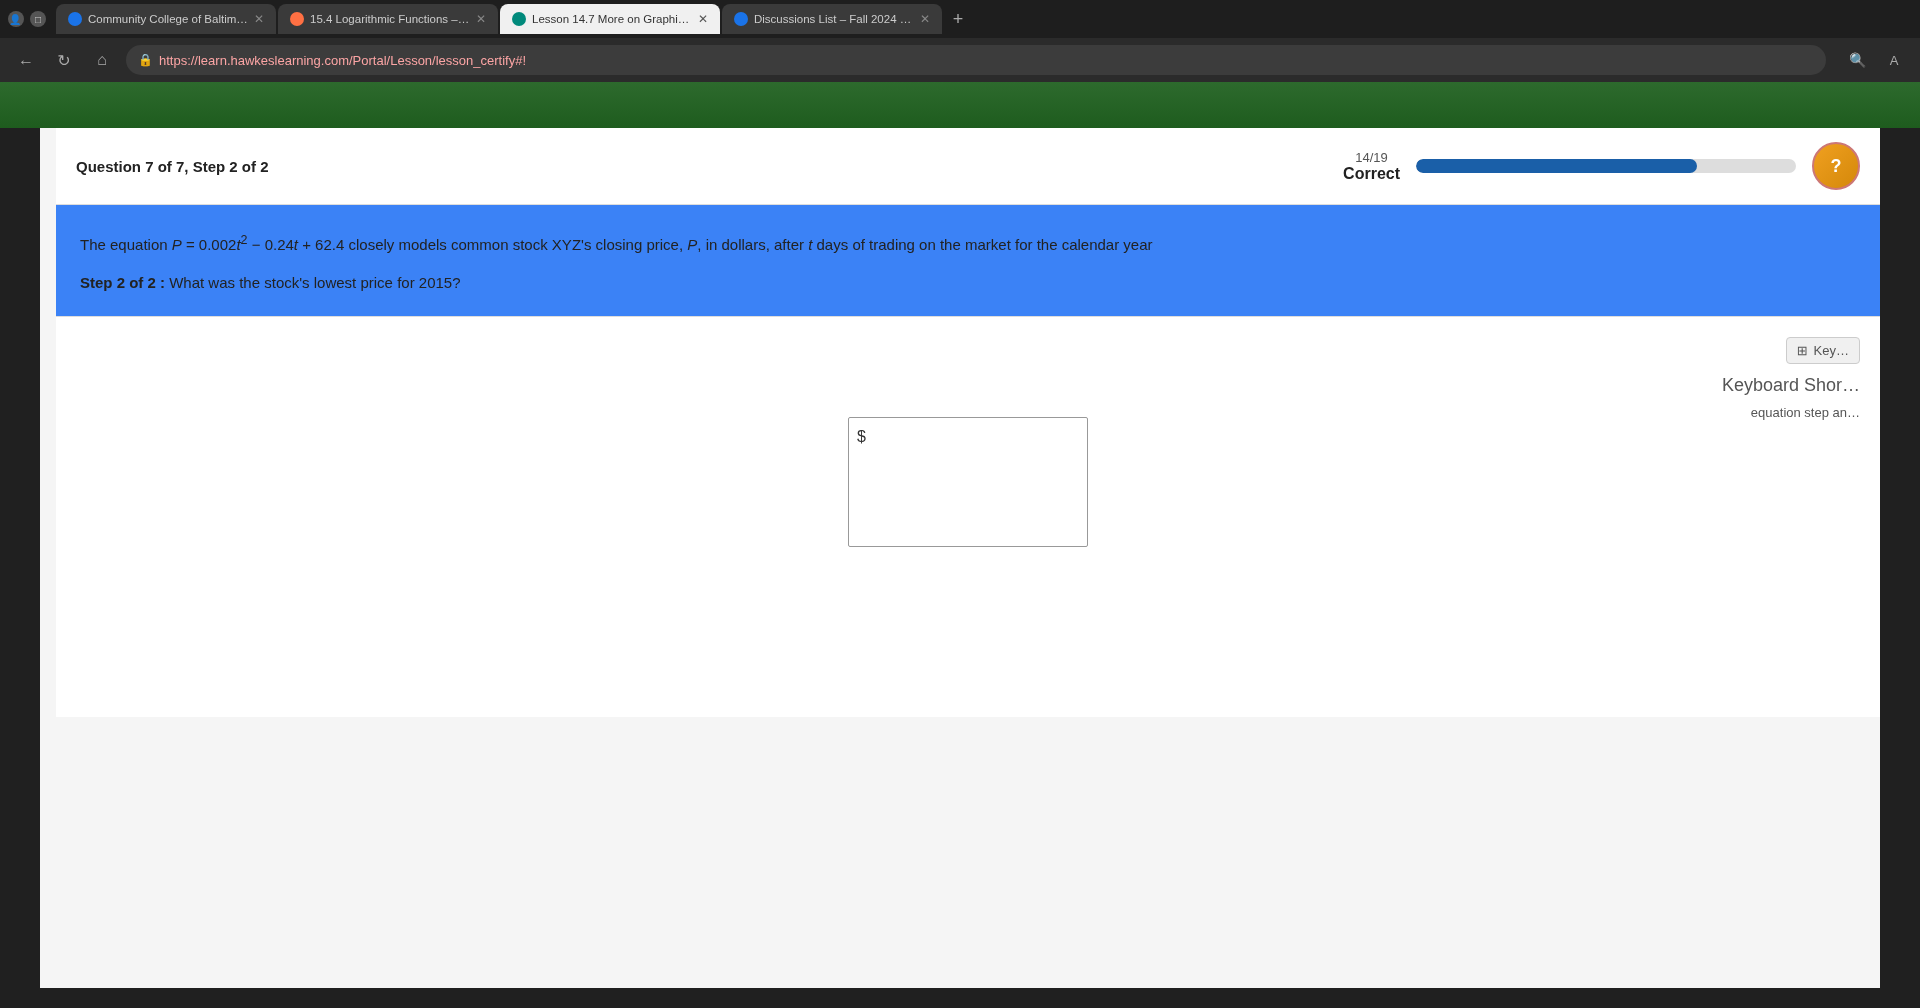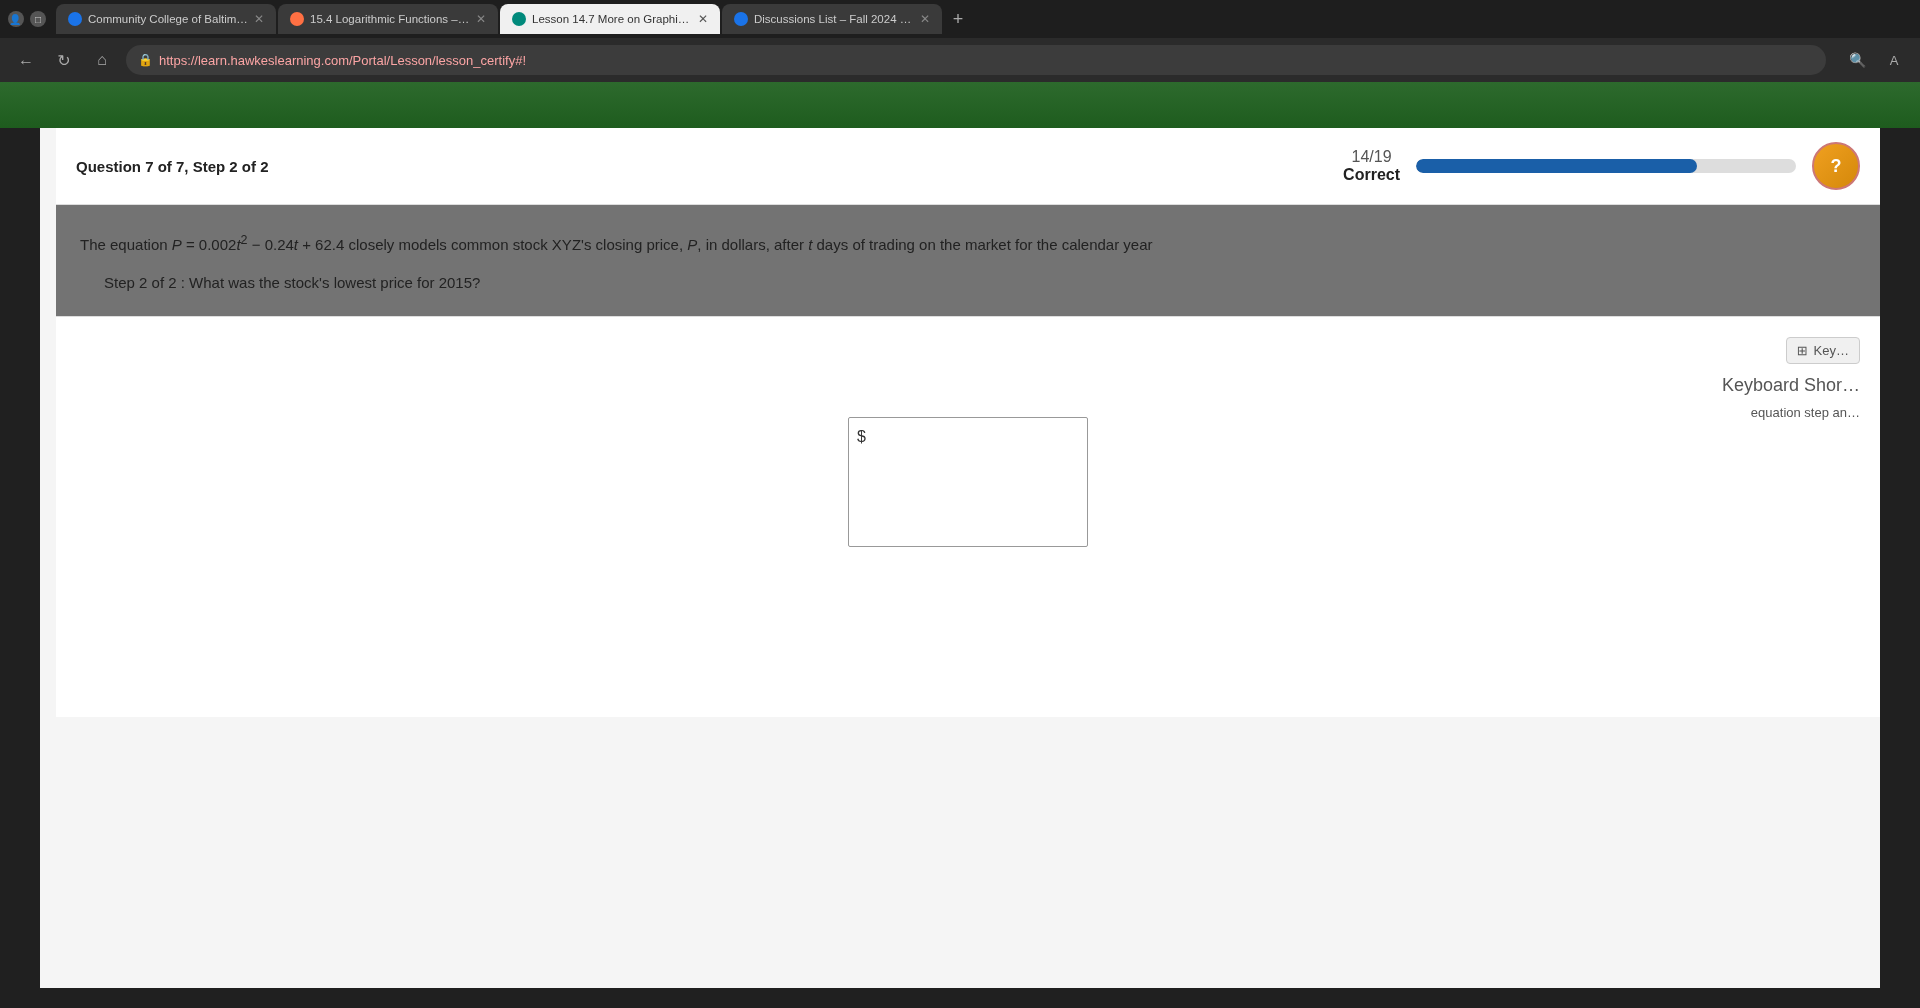--- a/index.html
+++ b/index.html
@@ -195,21 +195,21 @@
       display: flex;
       align-items: center;
       gap: 16px;
     }
 
     .progress-info {
       text-align: center;
     }
 
     .progress-fraction {
-      font-size: 16px;
+      font-size: 13px;
       color: #555;
     }
 
     .progress-correct {
       font-size: 16px;
       font-weight: 700;
       color: #222;
     }
 
     .progress-bar-container {
@@ -236,21 +236,21 @@
       align-items: center;
       justify-content: center;
       color: #fff;
       font-size: 18px;
       font-weight: bold;
     }
 
     
     .question-body {
       padding: 24px 24px 20px 24px;
-      background: #737373;
+      background: #3b82f6;
       border-bottom: 1px solid #ddd;
       font-size: 15px;
       color: #222;
       line-height: 1.7;
     }
 
     .equation-text {
       font-size: 15px;
       line-height: 1.8;
     }
@@ -420,21 +420,21 @@
 
       <div class="avatar-circle">?</div>
     </div>
   </div>
 
   <div class="question-body">
     <div class="equation-text">
       <span>The equation </span><span class="math-inline">P</span><span> = 0.002</span><span class="math-inline">t</span><sup>2</sup><span> − 0.24</span><span class="math-inline">t</span><span> + 62.4</span><span> closely models common stock XYZ's closing price, </span><span class="math-inline">P</span><span>, in dollars, after </span><span class="math-inline">t</span><span> days of trading on the market for the calendar year</span>
     </div>
     <div style="margin-top:12px;">
-      <span style="font-weight:400;margin-left:24px;">Step 2 of 2 : </span><span>What was the stock's lowest price for 2015?</span>
+      <span style="font-weight:700;">Step 2 of 2 : </span><span>What was the stock's lowest price for 2015?</span>
     </div>
   </div>
 
   <div class="answer-section">
 
     <div class="keyboard-shortcut-btn">
       <span>⊞</span>
       <span>Key…</span>
     </div>
 

